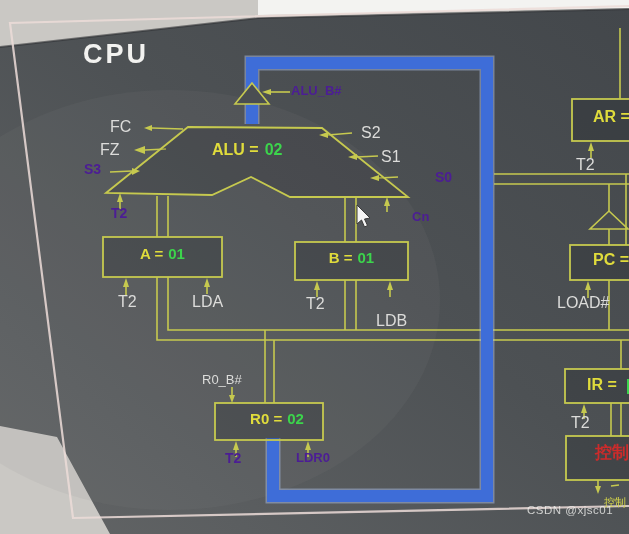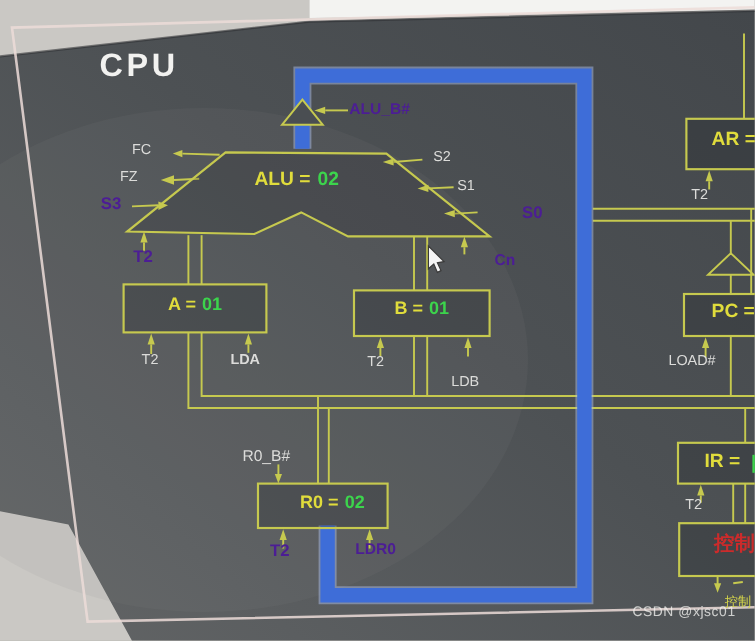--- a/index.html
+++ b/index.html
@@ -1,20 +1,20 @@
 <!DOCTYPE html>
 <html><head>
 <meta charset="utf-8">
 <style>
   html,body{margin:0;padding:0;background:#b9b7b3;}
   #stage{position:relative;width:629px;height:534px;overflow:hidden;
          font-family:"Liberation Sans",sans-serif;}
   #stage svg{position:absolute;left:0;top:0;}
   .lbl{position:absolute;white-space:nowrap;line-height:1.1;}
-  .w{color:#dcdcda;font-size:12px;}
+  .w{color:#dcdcda;font-size:16px;}
   .pk{color:#4c1d95;font-size:14px;font-weight:bold;}
   .yl{color:#e0dc3c;font-weight:bold;}
   .gn{color:#3cd44c;font-weight:bold;text-align:center;}
   .red{color:#cc2b2b;font-weight:bold;}
   .boxrow{display:flex;justify-content:center;gap:5px;font-size:15px;}
   .cpu{color:#f2f2f0;font-size:27px;font-weight:800;letter-spacing:3px;}
   .wm{color:rgba(242,242,240,0.78);font-size:11.5px;letter-spacing:.5px;}
   .small-yl{color:#d8d84a;font-size:11px;}
 </style>
 </head>
@@ -154,21 +154,21 @@
 <div class="lbl w" style="left:361px;top:124px;">S2</div>
 <div class="lbl w" style="left:381px;top:148px;">S1</div>
 <div class="lbl pk" style="left:399px;top:170px;margin-left:36px;">S0</div>
 <div class="lbl pk" style="left:376px;top:210px;font-size:13px;margin-left:36px;">Cn</div>
 
 <div class="lbl boxrow" style="left:103px;top:246px;width:119px;">
   <span class="yl">A =</span>
   <span class="gn">01</span>
 </div>
 <div class="lbl w" style="left:118px;top:293px;">T2</div>
-<div class="lbl w" style="left:192px;top:293px;font-weight:bold;">LDA</div>
+<div class="lbl w" style="left:192px;top:293px;">LDA</div>
 
 <div class="lbl boxrow" style="left:295px;top:250px;width:113px;">
   <span class="yl">B =</span>
   <span class="gn">01</span>
 </div>
 <div class="lbl w" style="left:306px;top:295px;">T2</div>
 <div class="lbl w" style="left:376px;top:312px;">LDB</div>
 
 <div class="lbl w" style="left:202px;top:373px;font-size:13px;text-align:right;">R0_B#</div>
 <div class="lbl boxrow" style="left:215px;top:411px;width:124px;">

